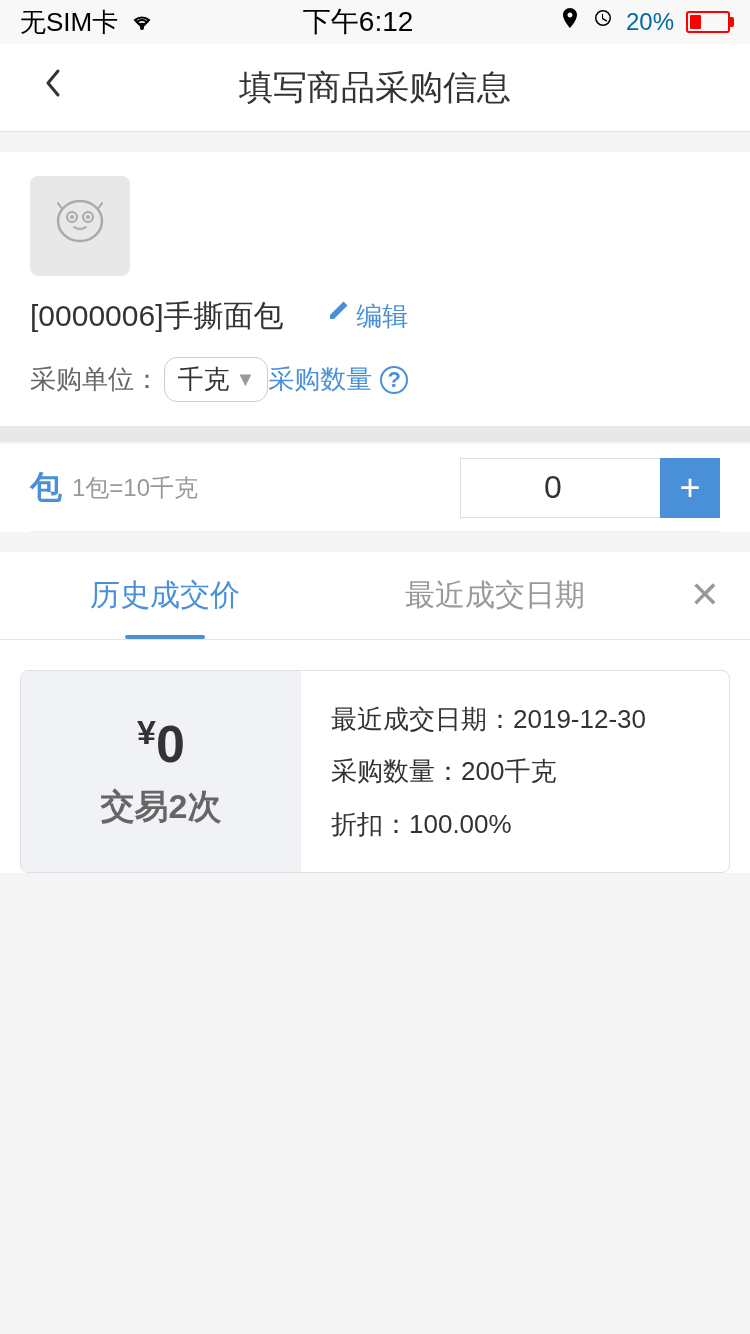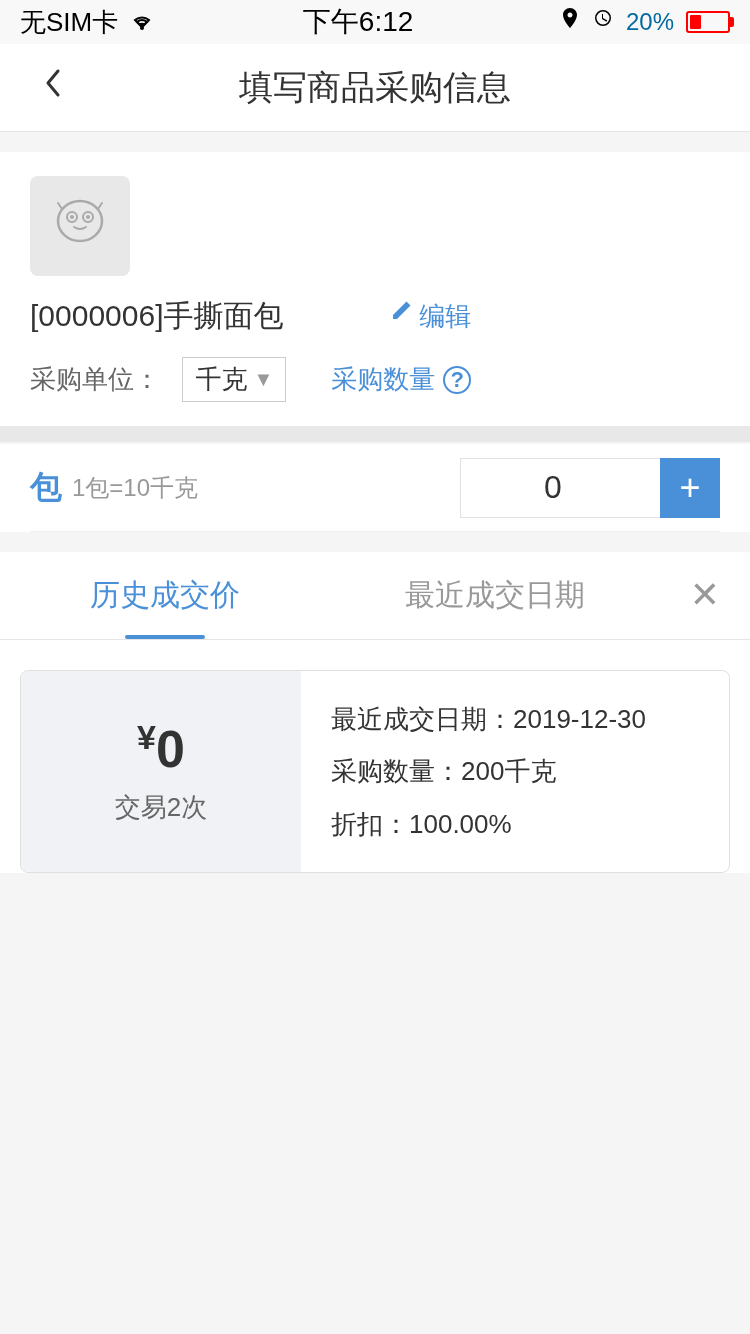--- a/index.html
+++ b/index.html
@@ -141,36 +141,35 @@
       align-items: flex-start;
       gap: 6px;
       color: #4a90d9;
       font-size: 26px;
       cursor: pointer;
     }
     .product-unit-row {
       display: flex;
       align-items: center;
       justify-content: flex-end;
-      gap: 45px;
     }
     .unit-label {
       font-size: 26px;
       color: #666;
     }
     .unit-select {
       display: inline-flex;
       align-items: center;
       gap: 6px;
       border: 1px solid #ccc;
-      border-radius: 0;
+      border-radius: 13px;
       padding: 4px 12px;
       font-size: 26px;
       color: #333;
-      margin-left: 18px;
+      margin-left: 0;
       background: #fff;
     }
     .price-ref-btn {
       display: flex;
       align-items: center;
       gap: 8px;
       color: #4a90d9;
       font-size: 26px;
       cursor: pointer;
     }
@@ -291,23 +290,24 @@
       justify-content: center;
       padding: 40px 20px;
       flex-shrink: 0;
     }
     .trade-price {
       font-size: 52px;
       font-weight: 600;
       color: #333;
     }
     .trade-count {
-      font-size: 26px;
+      font-size: 34px;
       color: #666;
       margin-top: 10px;
+      font-weight: bold;
     }
     .trade-card-right {
       flex: 1;
       padding: 30px 30px;
       display: flex;
       flex-direction: column;
       justify-content: center;
       gap: 16px;
     }
     .trade-info-row {

